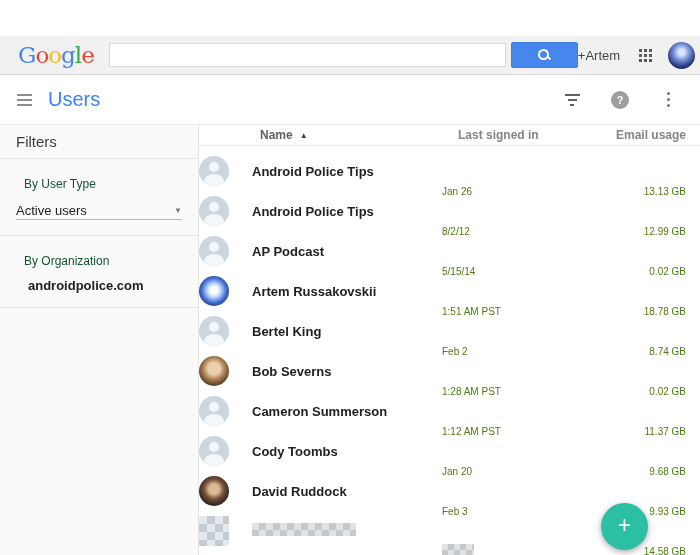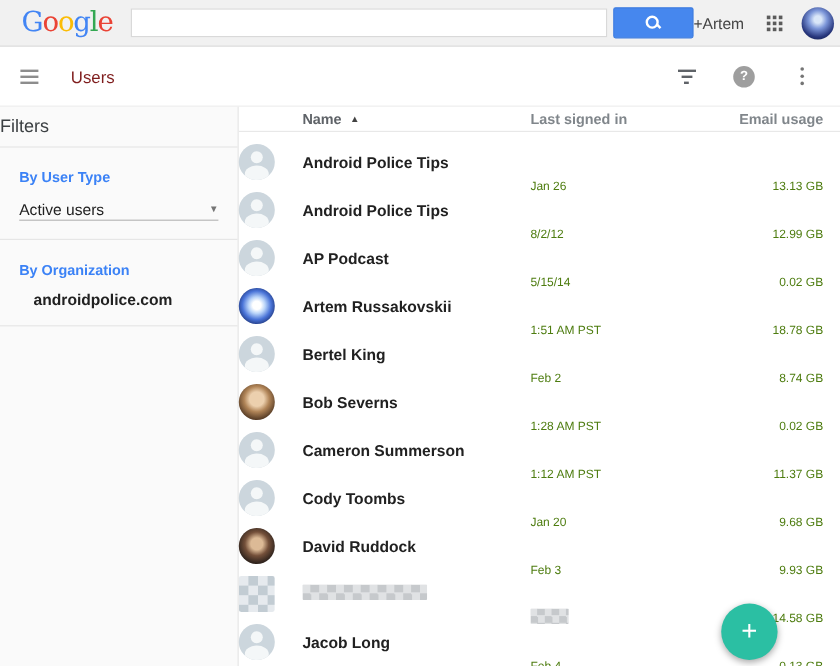--- a/index.html
+++ b/index.html
@@ -2,21 +2,21 @@
 <html><head>
 <meta charset="utf-8">
 <style>
   * { margin:0; padding:0; box-sizing:border-box; }
   html,body { width:700px; height:555px; overflow:hidden; background:#fff;
               font-family:"Liberation Sans", sans-serif; }
   .stage { position:relative; width:700px; height:555px; overflow:hidden; }
 
   
   .topbar { height:39px; background:#f1f1f1; border-bottom:1px solid #d9d9d9;
-            display:flex; align-items:center; }
+            display:flex; align-items:center;margin-top:36px; }
   .logo { margin-left:18px; font-family:"DejaVu Serif", serif; font-size:23px;
           letter-spacing:-1px; line-height:1; user-select:none; }
   .search-wrap { display:flex; align-items:center; margin-left:15px; }
   .search-input { width:397px; height:24px; border:1px solid #d9d9d9; background:#fff;
                   padding:0 8px; font-size:13px; outline:none; }
   .search-btn { width:67px; height:26px; margin-left:5px; background:#4687ee;
                 border:1px solid #3f7de0; border-radius:2px; display:flex;
                 align-items:center; justify-content:center; cursor:pointer; }
   .mag { position:relative; width:14px; height:14px; }
   .mag::before { content:""; position:absolute; left:1px; top:1px; width:7px; height:7px;
@@ -30,54 +30,54 @@
   .apps-grid i { background:#5b5b5b; }
   .tb-avatar { margin-left:16px; width:27px; height:27px; border-radius:50%; cursor:pointer;
         background:radial-gradient(circle at 50% 38%, #d9e6f8 0 14%, #7b95d8 36%, #27367c 68%, #0a0f2b 100%); }
 
   
   .appheader { height:50px; background:#fff; border-bottom:1px solid #ececec;
                display:flex; align-items:center; }
   .hamburger { margin-left:17px; width:15px; display:flex; flex-direction:column;
                gap:3px; cursor:pointer; }
   .hamburger i { height:2px; background:#8d8d8d; }
-  .page-title { margin-left:27px; font-size:14px; color:#7f1d1d; }
+  .page-title { margin-left:16px; font-size:20px; color:#3b82f6; }
   .header-actions { margin-left:auto; display:flex; align-items:center; margin-right:20px; }
   .act { width:24px; height:24px; display:flex; align-items:center; justify-content:center;
          cursor:pointer; margin-left:24px; }
   .filter-ic { display:flex; flex-direction:column; align-items:center; gap:3px; }
   .filter-ic i { height:2px; background:#5f6368; display:block; }
   .filter-ic i:nth-child(1){ width:15px; } .filter-ic i:nth-child(2){ width:9px; }
   .filter-ic i:nth-child(3){ width:4px; }
   .help-ic { width:18px; height:18px; border-radius:50%; background:#9e9e9e; color:#fff;
              font-size:11px; font-weight:bold; display:flex; align-items:center;
              justify-content:center; }
   .kebab { display:flex; flex-direction:column; gap:3px; }
   .kebab i { width:3px; height:3px; border-radius:50%; background:#757575; }
 
   
   .content { display:flex; height:466px; }
   .sidebar { width:199px; background:#fafafa; border-right:1px solid #e3e3e3; }
-  .sb-title { height:33px; display:flex; align-items:center; 
+  .sb-title { height:33px; display:flex; align-items:center; padding-left:16px;
               font-size:15px; color:#3c4043; }
   .sb-divider { border-top:1px solid #e6e6e6; }
-  .sb-label { margin:18px 16px 0; font-size:12px; color:#3b82f6;font-weight:bold; }
+  .sb-label { margin:18px 24px 0; font-size:12px; color:#14532d; }
   .sb-select { margin:12px 16px 0; width:166px; border-bottom:1px solid #b9b9b9;
                padding-bottom:1px; display:flex; align-items:center;
                justify-content:space-between; cursor:pointer; }
   .sb-select .val { font-size:13px; color:#212121; }
   .dd-arrow { font-size:8px; color:#757575; }
   .sb-sec2 { margin-top:15px; }
   .sb-org { margin:10px 16px 14px 28px; font-size:13px; font-weight:bold; color:#212121;
             cursor:pointer; }
 
   
   .table { flex:1; background:#fff; display:flex; flex-direction:column; }
   .thead { height:33px; display:flex; align-items:center; border-bottom:1px solid #e8e8e8;
-           font-size:12px; font-weight:bold; color:#80868b; }
+           font-size:12px; font-weight:bold; color:#80868b;gap:8px; }
   .cell-av { width:53px; flex:none; display:flex; justify-content:flex-end; }
   .name-cell { width:190px; flex:none; }
   .date-cell { flex:1; }
   .usage-cell { width:110px; flex:none; text-align:right; padding-right:14px; }
   .thead .name-cell { color:#5f6368; }
   .sort-asc::after { content:"▲"; font-size:8px; color:#424242; margin-left:7px;
                      vertical-align:1px; }
   .rows { padding-top:5px; }
   .row { height:40px; display:flex; align-items:center; cursor:pointer; }
   .avatar { width:30px; height:30px; border-radius:50%; margin-right:23px; flex:none;

